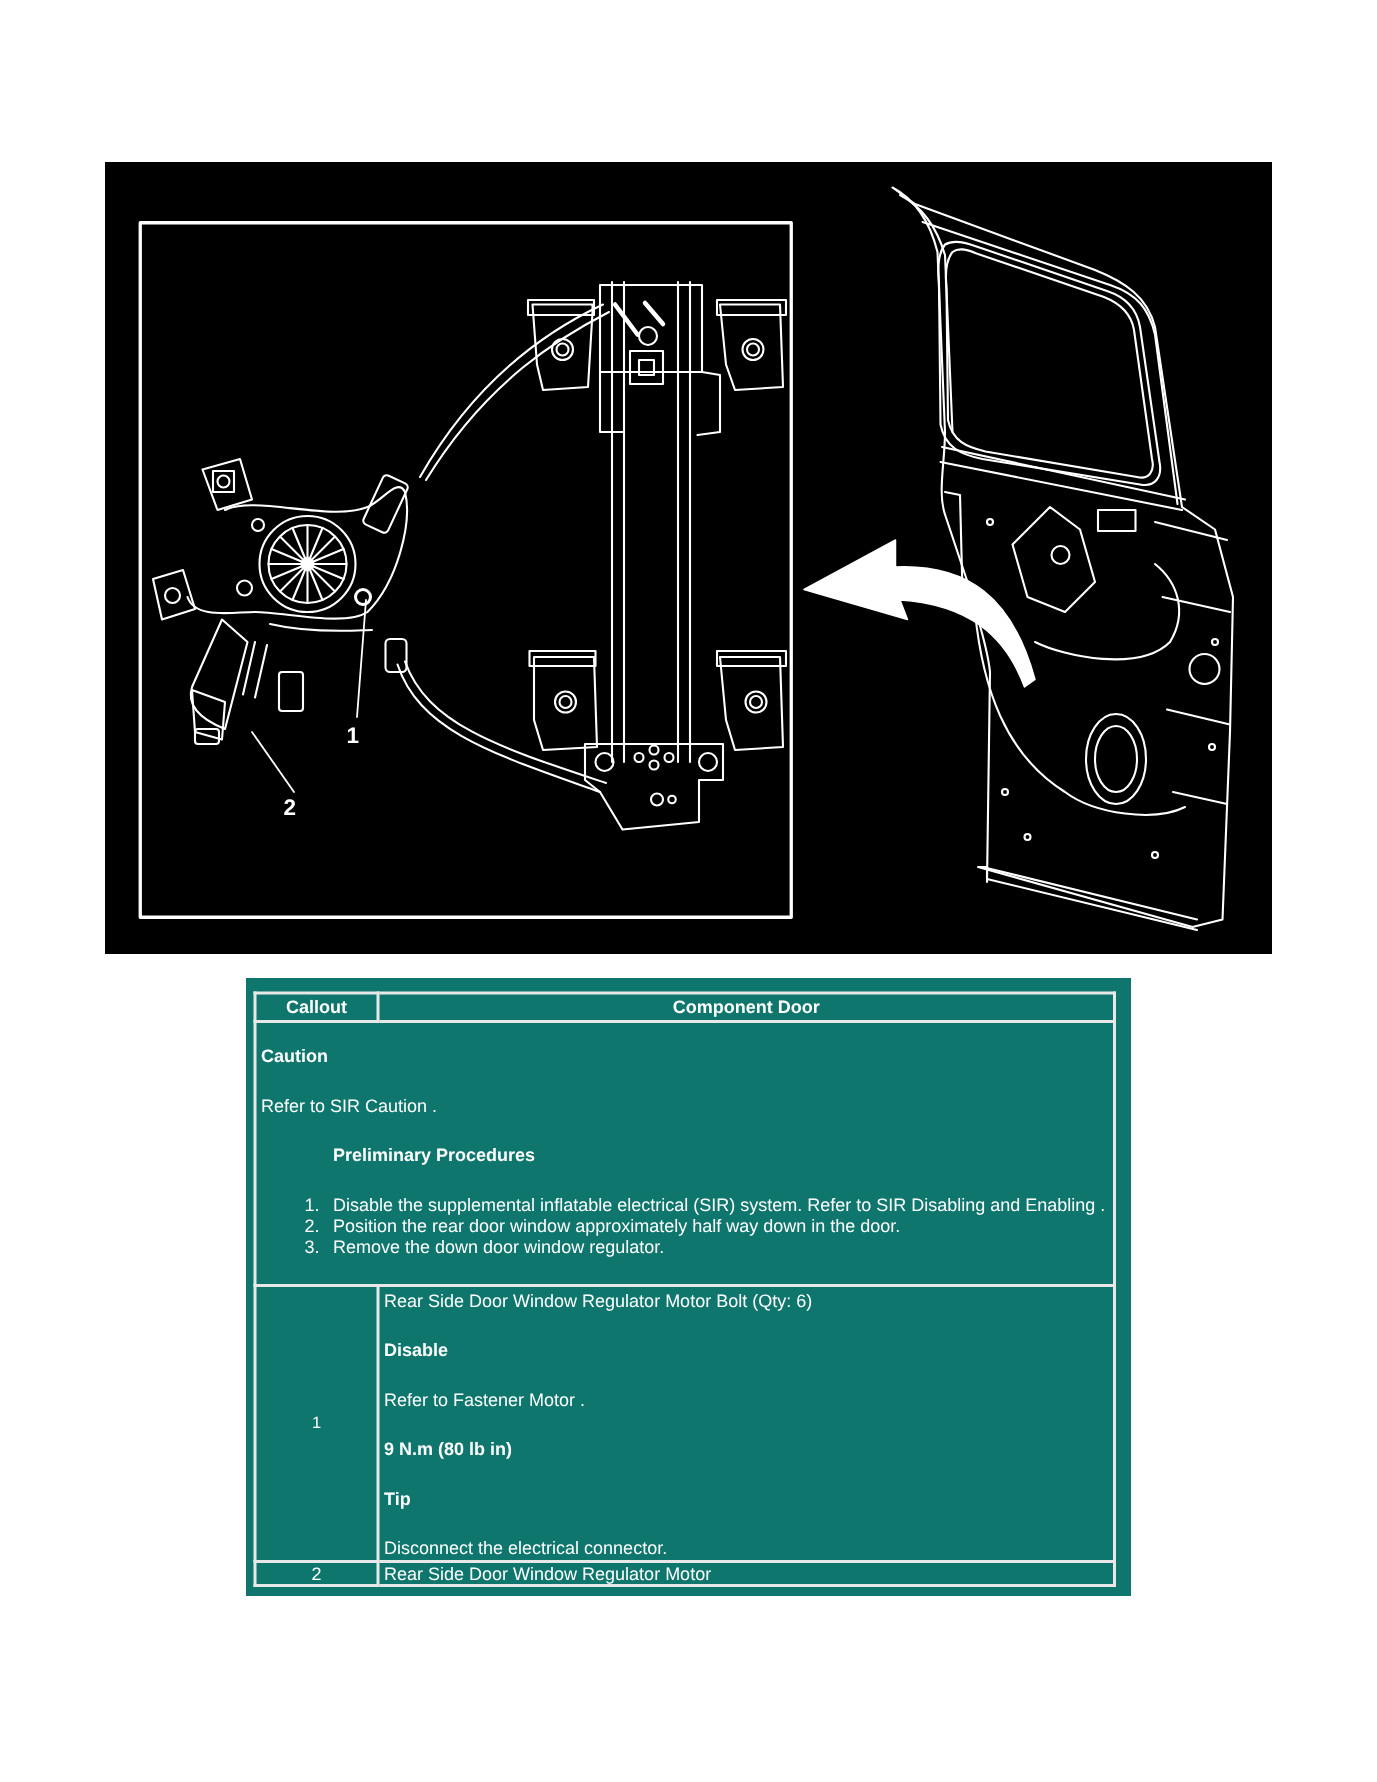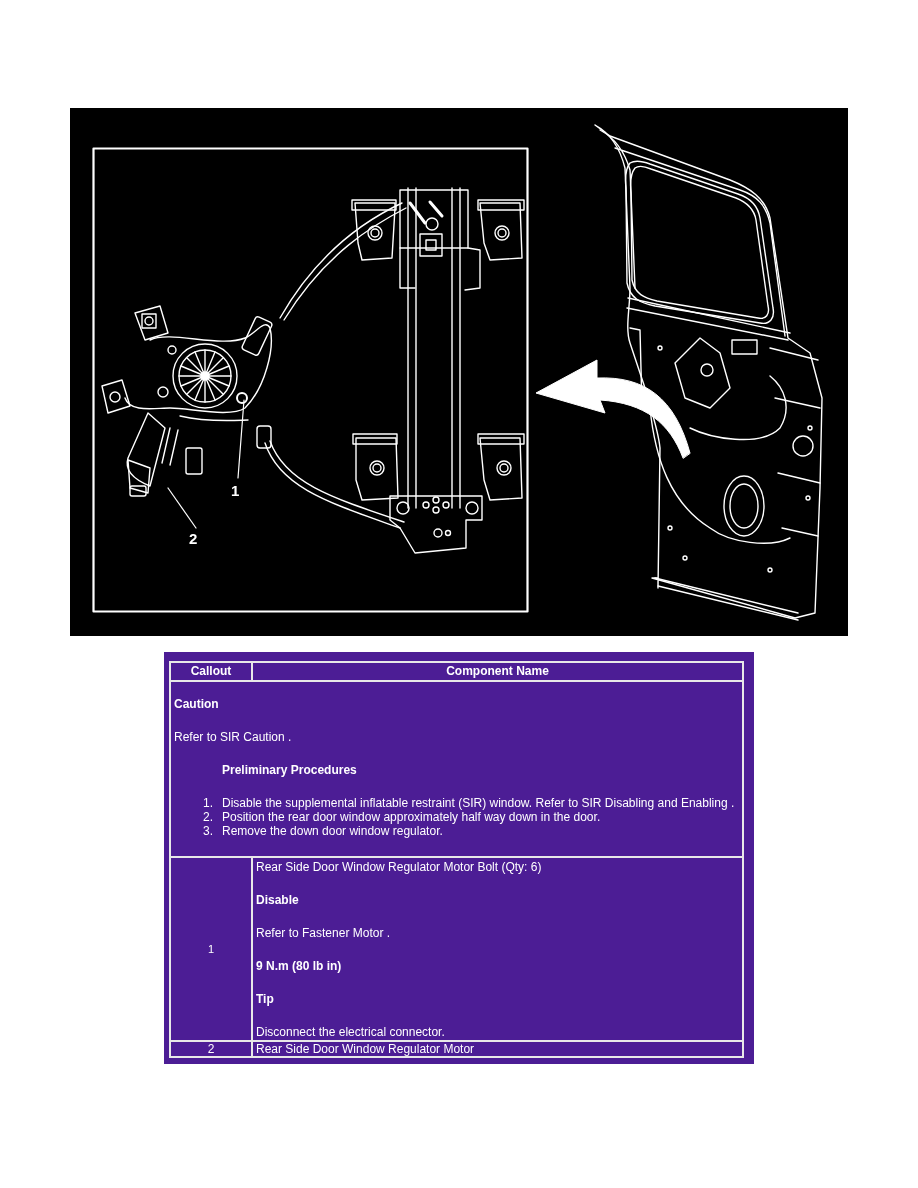--- a/index.html
+++ b/index.html
@@ -2,21 +2,21 @@
 <html><head>
 <meta charset="utf-8">
 <style>
   html, body { margin: 0; padding: 0; background: #ffffff; }
   body { width: 918px; height: 1188px; position: relative; overflow: hidden;
          font-family: "Liberation Sans", sans-serif; }
   .figure { position: absolute; left: 70px; top: 108px; width: 778px; height: 528px; background: #000; }
   .figure svg { position: absolute; left: 0; top: 0; }
   .callout-label { position: absolute; color: #fff; font-family: "Liberation Sans", sans-serif;
                    font-size: 15px; font-weight: bold; }
-  .table-wrap { position: absolute; left: 164px; top: 652px; width: 590px; height: 412px; background: #4c1d95; }
+  .table-wrap { position: absolute; left: 164px; top: 652px; width: 590px; height: 412px; background: #0f766e; }
   table.proc { position: absolute; left: 5px; top: 9px; width: 575px; border-collapse: collapse;
                color: #fff; font-size: 12px; font-family: "Liberation Sans", sans-serif; }
   table.proc td, table.proc th { border: 2px solid #e8e8e8; padding: 0 3px; vertical-align: top; }
   table.proc th { font-weight: bold; height: 17px; line-height: 17px; text-align: center; }
   .c-callout { width: 74px; text-align: center; }
   .b { font-weight: bold; }
   .blk { display: block; line-height: 14px; }
   .gap { height: 19px; }
   .pp { padding-left: 48px; }
   ol.steps { margin: 0; padding: 0 0 0 0; list-style: none; }
@@ -137,34 +137,34 @@
 
   <span class="callout-label" style="left:161px; top:374px;">1</span>
   <span class="callout-label" style="left:119px; top:422px;">2</span>
 </div>
 
 <div class="table-wrap">
   <table class="proc">
     <tbody>
         <tr>
       <th class="c-callout">Callout</th>
-      <th>Component Name</th>
+      <th>Component Door</th>
     </tr>
     <tr>
       <td colspan="2" style="height:159px; padding-top:15px;">
         <span class="blk b">Caution</span>
         <div class="gap"></div>
         <span class="blk">Refer to SIR Caution .</span>
         <div class="gap"></div>
         <span class="blk b pp">Preliminary Procedures</span>
         <div class="gap"></div>
         <ol class="steps">
           <li>
             <span class="n">1.</span>
-            <span>Disable the supplemental inflatable restraint (SIR) window. Refer to SIR Disabling and Enabling .</span>
+            <span>Disable the supplemental inflatable electrical (SIR) system. Refer to SIR Disabling and Enabling .</span>
           </li>
           <li>
             <span class="n">2.</span>
             <span>Position the rear door window approximately half way down in the door.</span>
           </li>
           <li>
             <span class="n">3.</span>
             <span>Remove the down door window regulator.</span>
           </li>
         </ol>

